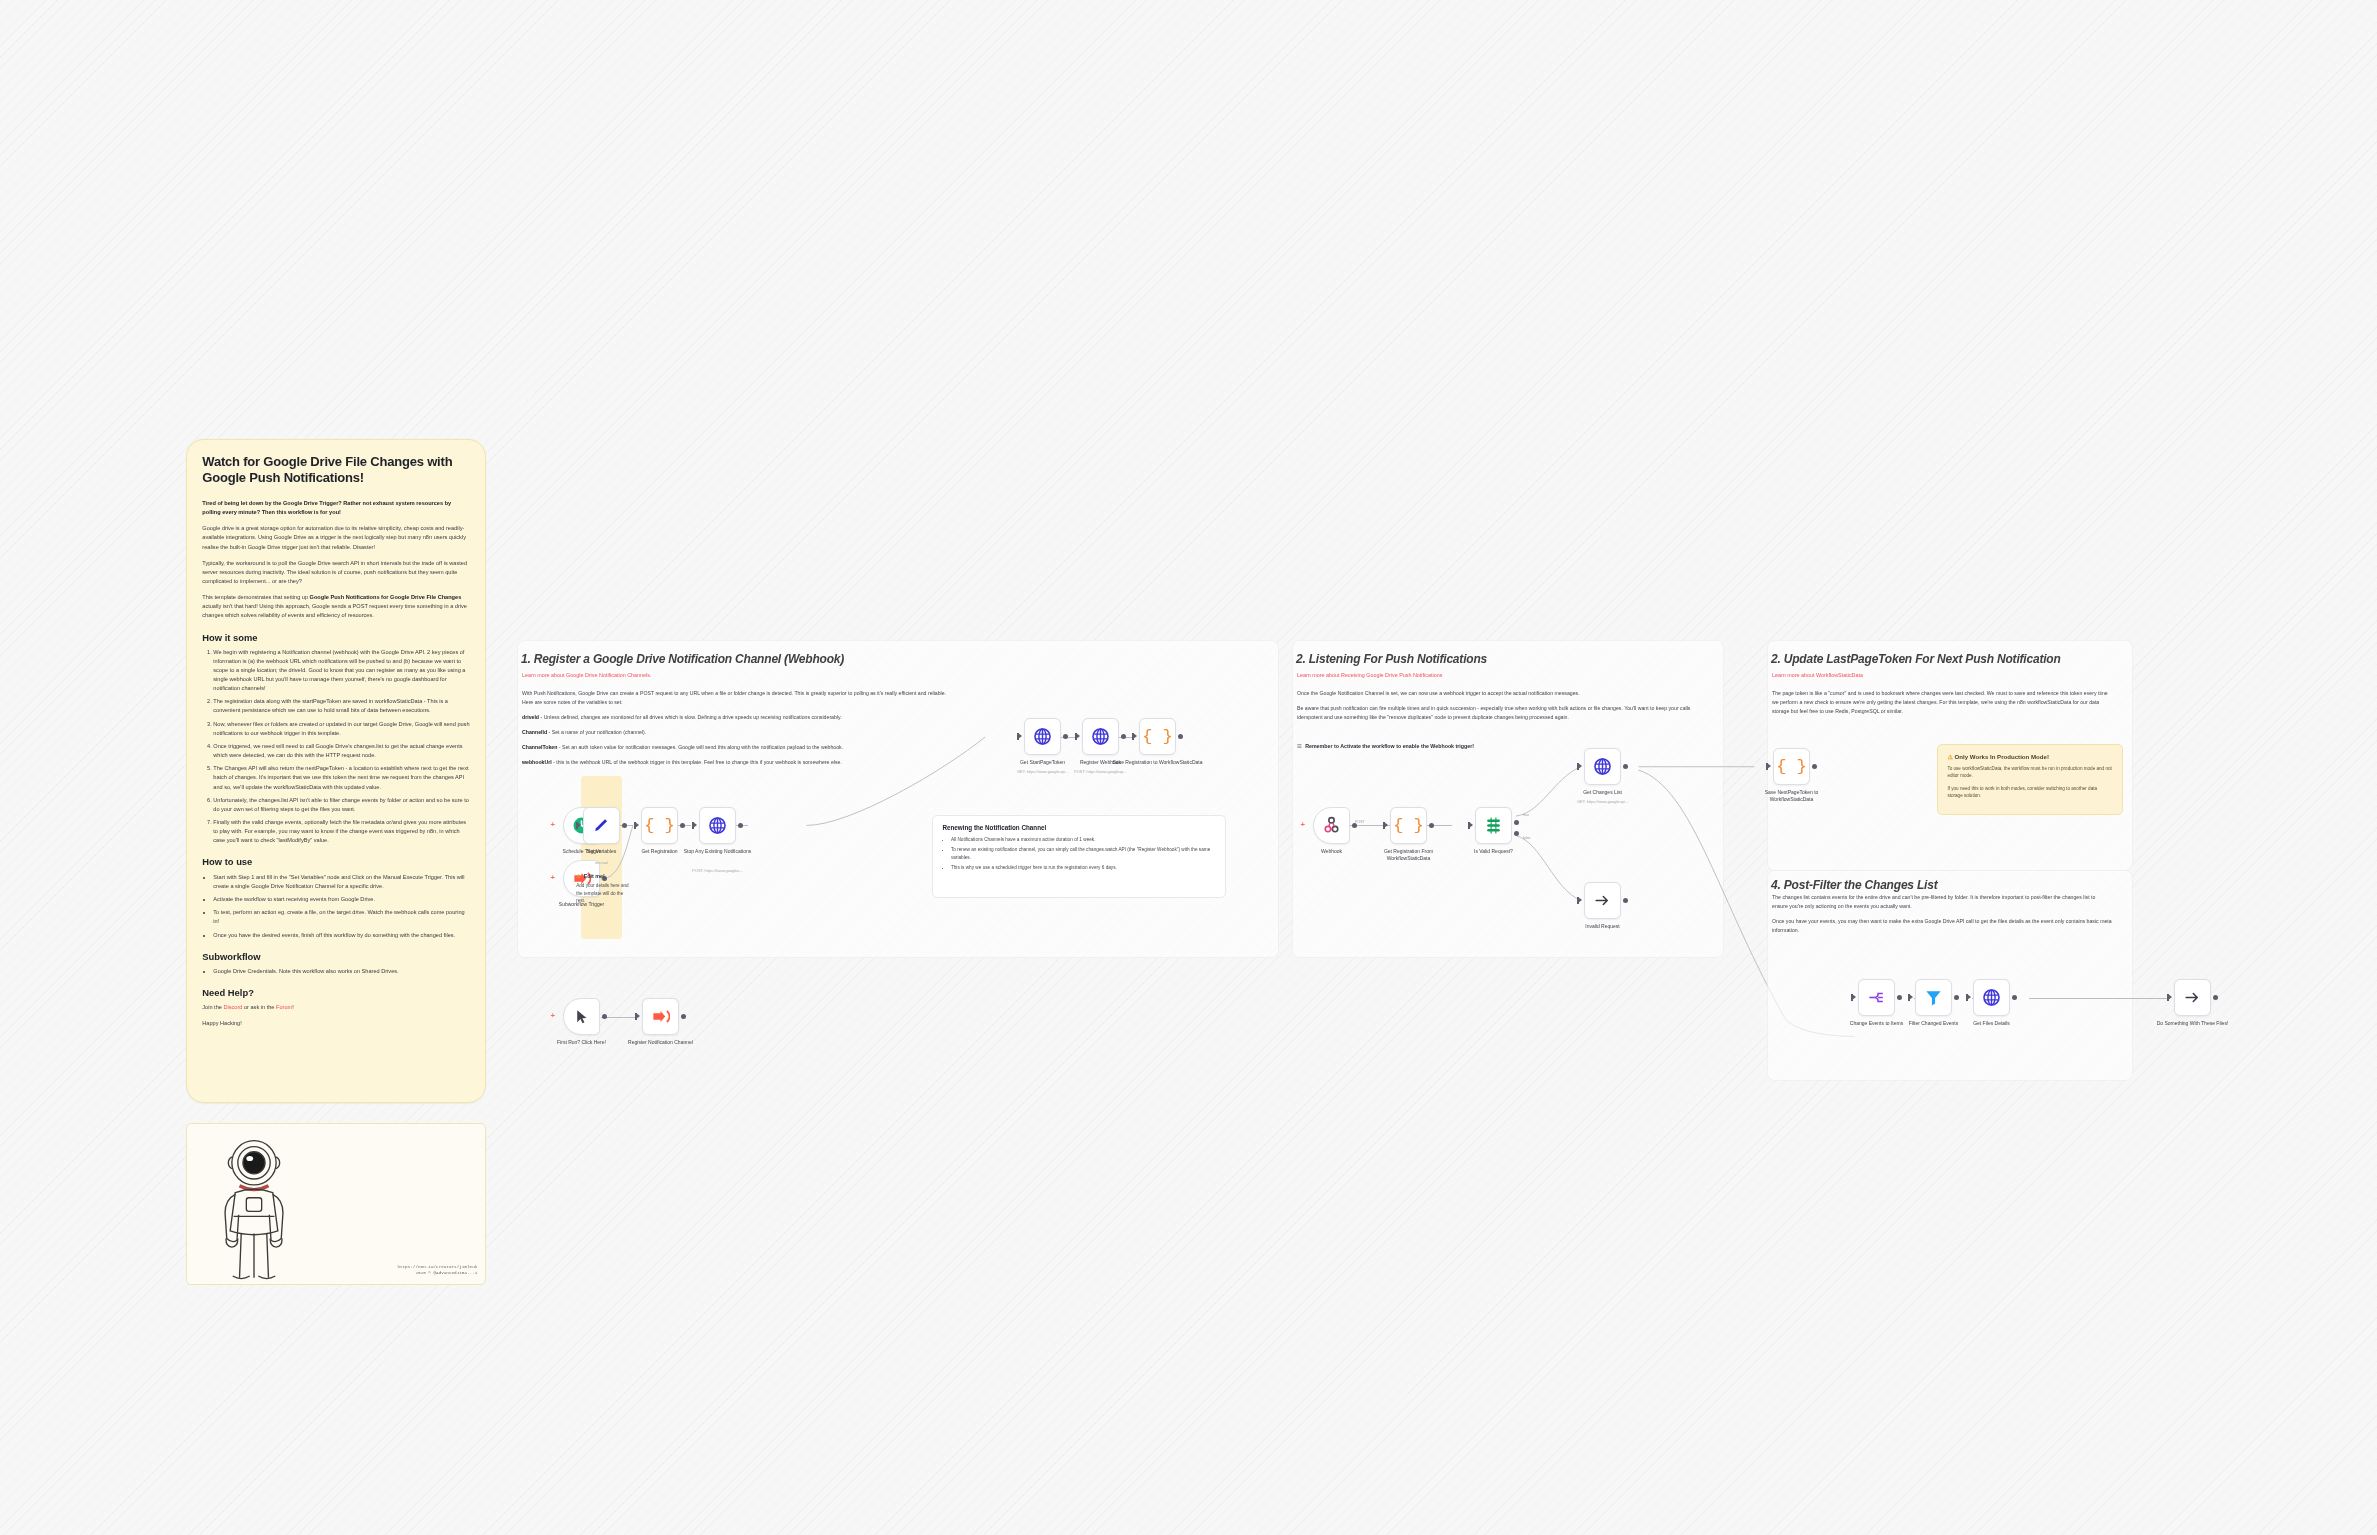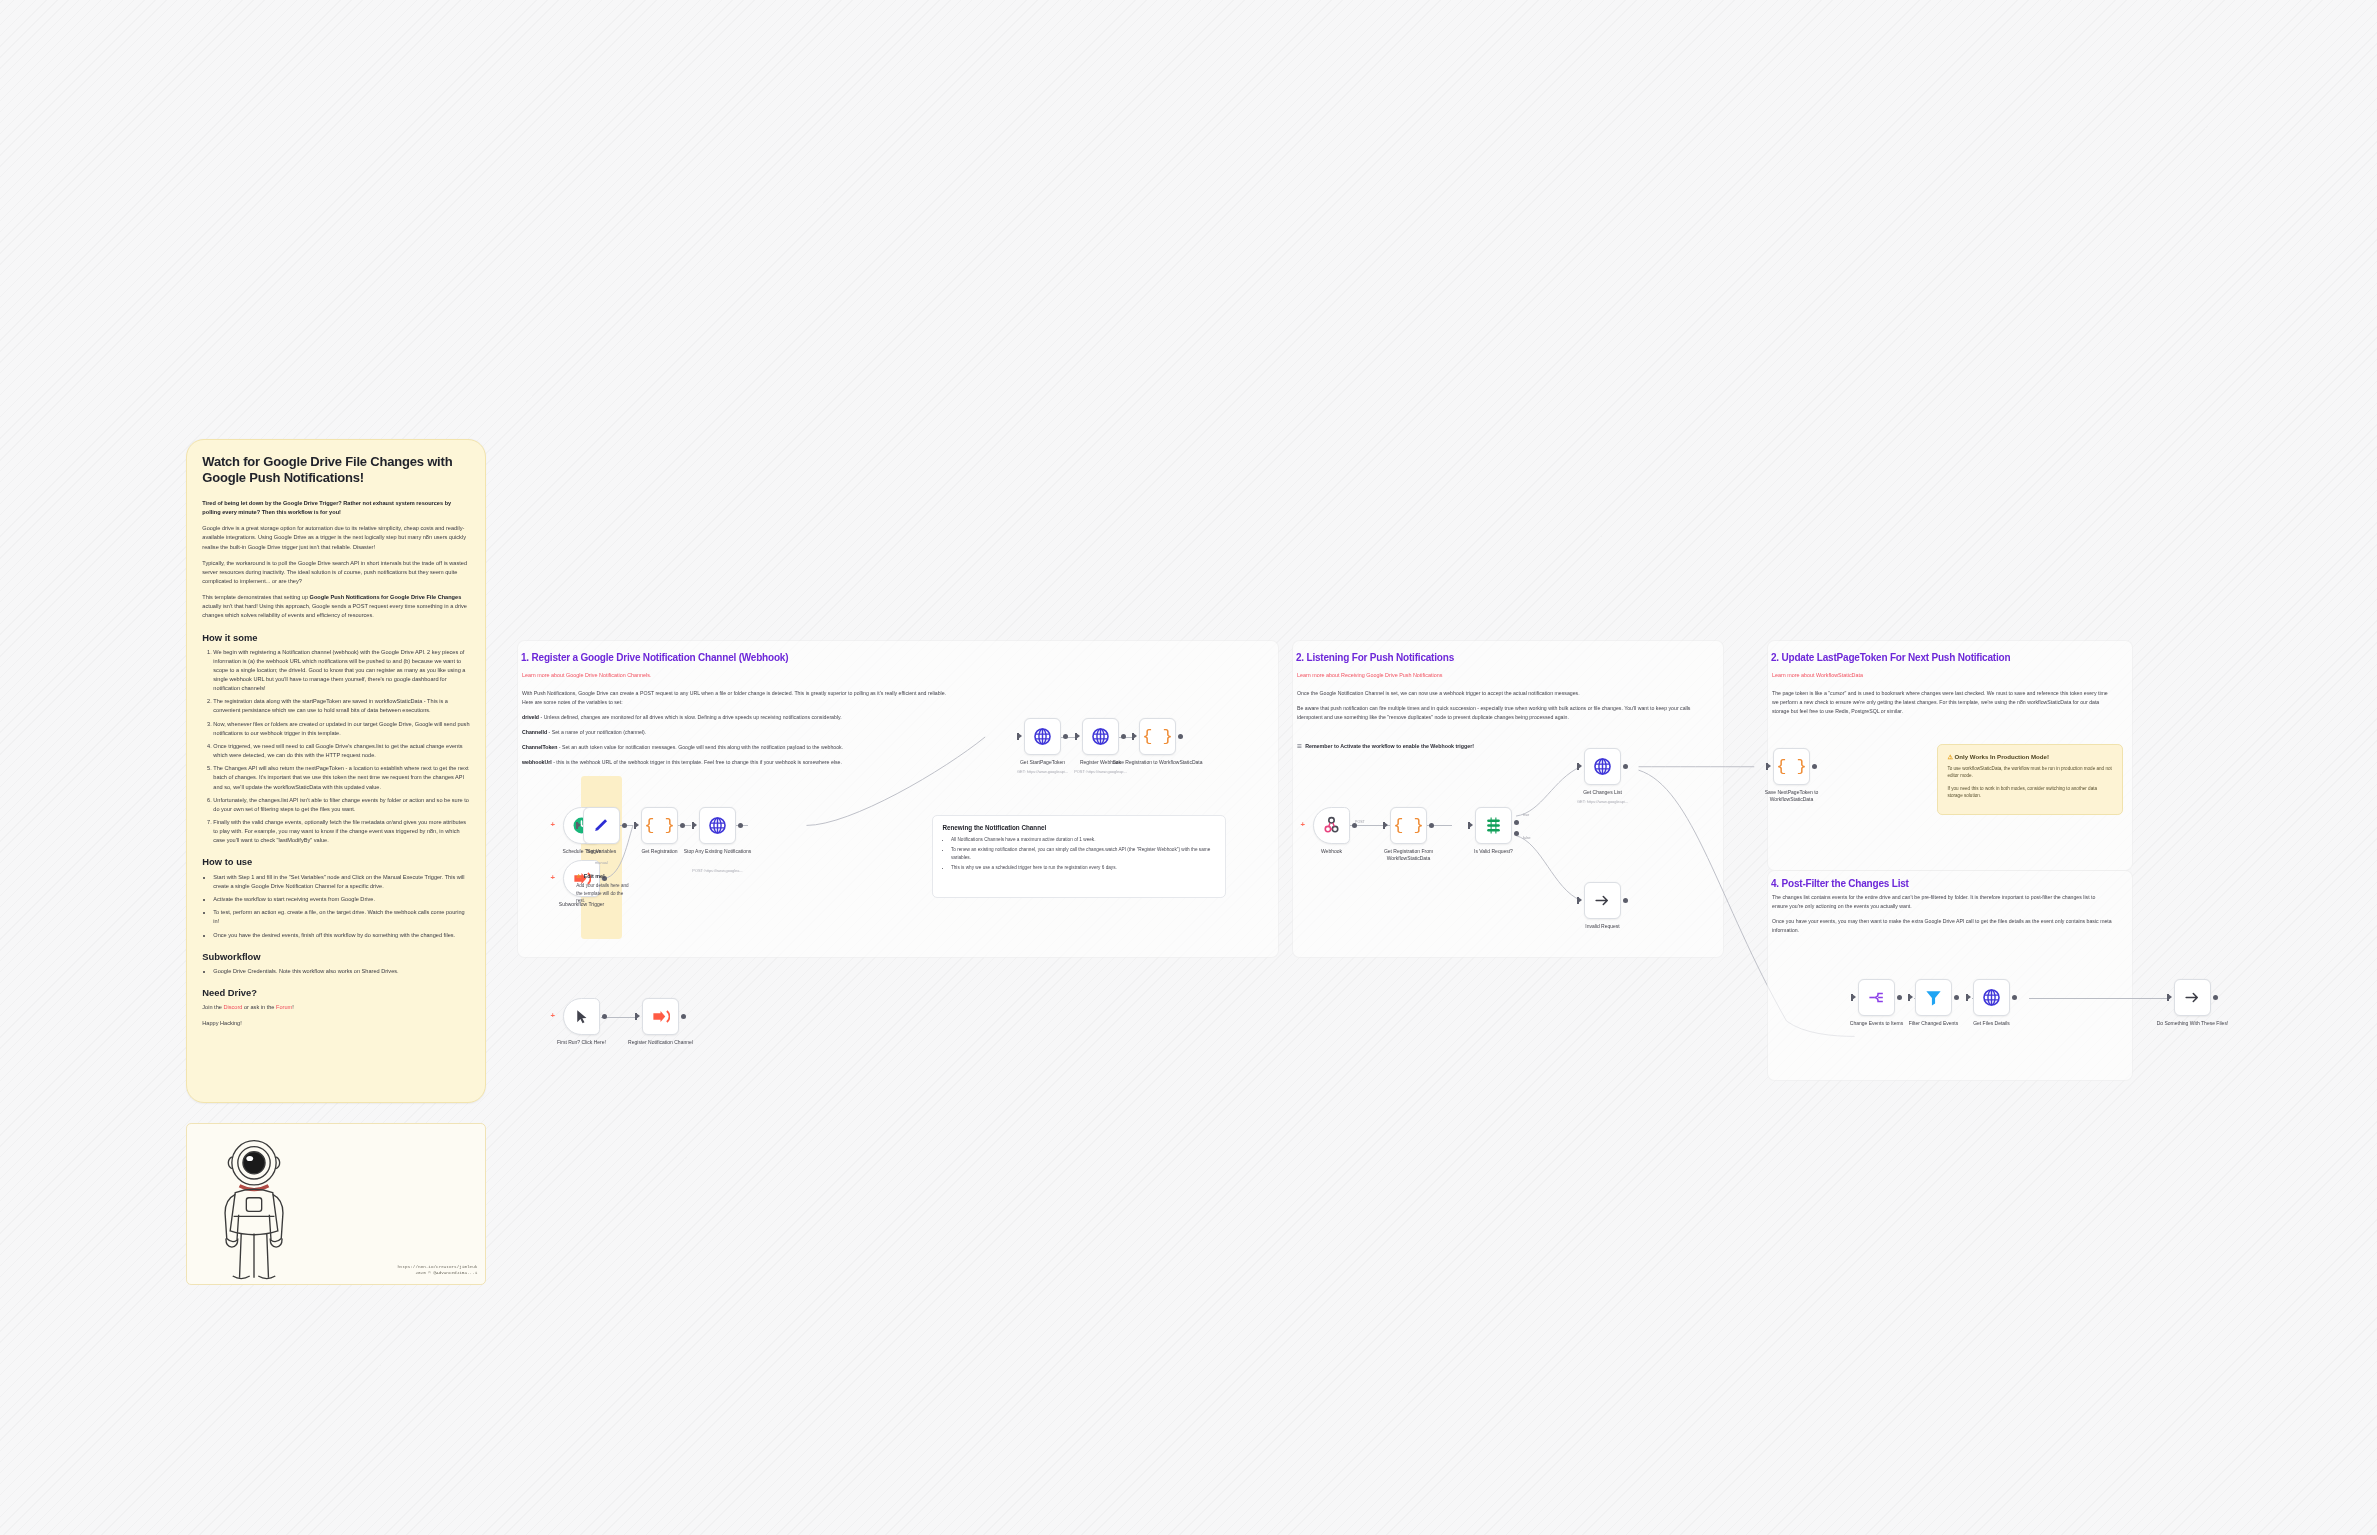--- a/index.html
+++ b/index.html
@@ -51,22 +51,22 @@
 
   
   .section {
     position: absolute;
     background: rgba(255,255,255,0.62);
     border: 0.9px solid rgba(0,0,0,0.045);
     border-radius: 7.7px;
   }
   .sec-title {
     position: absolute;
-    font-size: 10px; font-weight: 700; color: #6d28d9;
-    letter-spacing: -0.2px; white-space: nowrap;
+    font-size: 12px; font-weight: 700; color: #404040;
+    letter-spacing: -0.2px; white-space: nowrap; font-style: italic;
   }
   .sec-link {
     position: absolute; font-size: 5.4px; color: #f2505f; white-space: nowrap;
   }
   .sec-body { position: absolute; font-size: 5.2px; line-height: 1.72; color: #44444d; }
   .sec-body p { margin: 0 0 6px 0; }
   .sec-body b { color: #22232b; }
 
   
   .node { position: absolute; width: 37px; }
@@ -190,21 +190,21 @@
       <li>Activate the workflow to start receiving events from Google Drive.</li>
       <li>To test, perform an action eg. create a file, on the target drive. Watch the webhook calls come pouring in!</li>
       <li>Once you have the desired events, finish off this workflow by do something with the changed files.</li>
     </ul>
 
     <h2>Subworkflow</h2>
     <ul>
       <li>Google Drive Credentials. Note this workflow also works on Shared Drives.</li>
     </ul>
 
-    <h2>Need Drive?</h2>
+    <h2>Need Help?</h2>
     <p><span>Join the </span><a href="#">Discord</a><span> or ask in the </span><a href="#">Forum</a><span>!</span></p>
     <p>Happy Hacking!</p>
   </div>
 
   <div class="robot-note" style="left:186px; top:1123px; width:300px; height:162px;">
     <svg width="94" height="149" viewBox="0 0 110 175" style="position:absolute;left:20.4px;top:8.5px;">
       <g fill="none" stroke="#3b3b3b" stroke-width="1.6">
         <circle cx="55" cy="35" r="26"></circle>
         <circle cx="55" cy="35" r="19"></circle>
         <circle cx="55" cy="35" r="13" fill="#1a1a1a"></circle>

